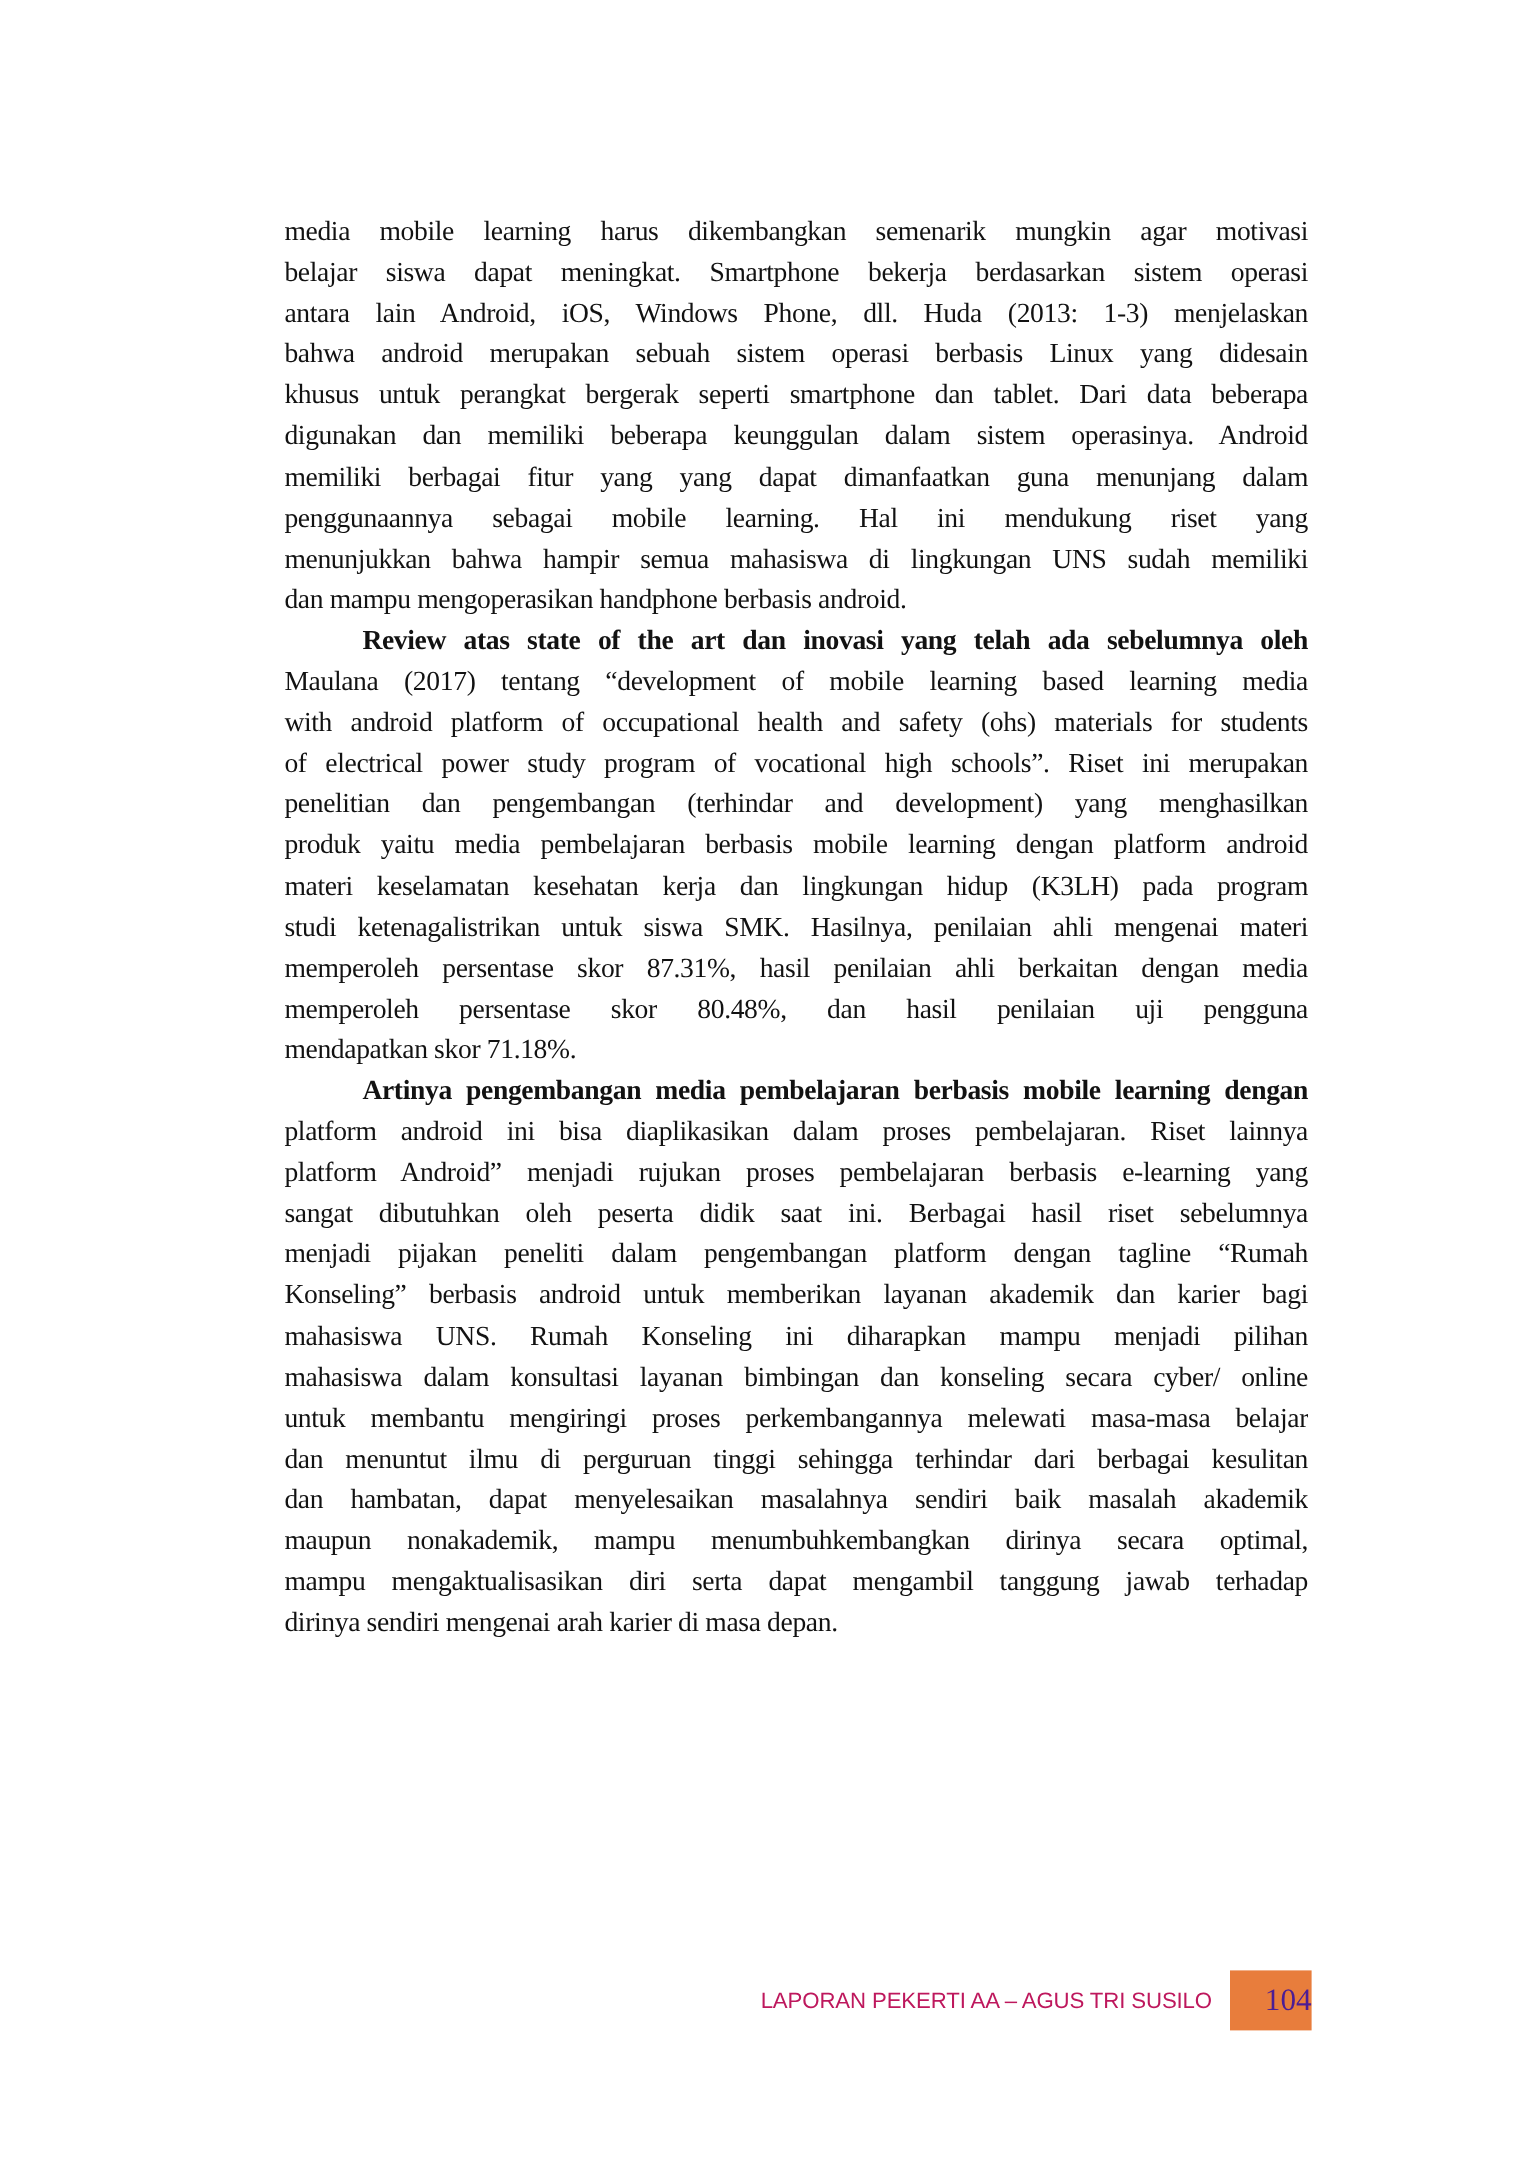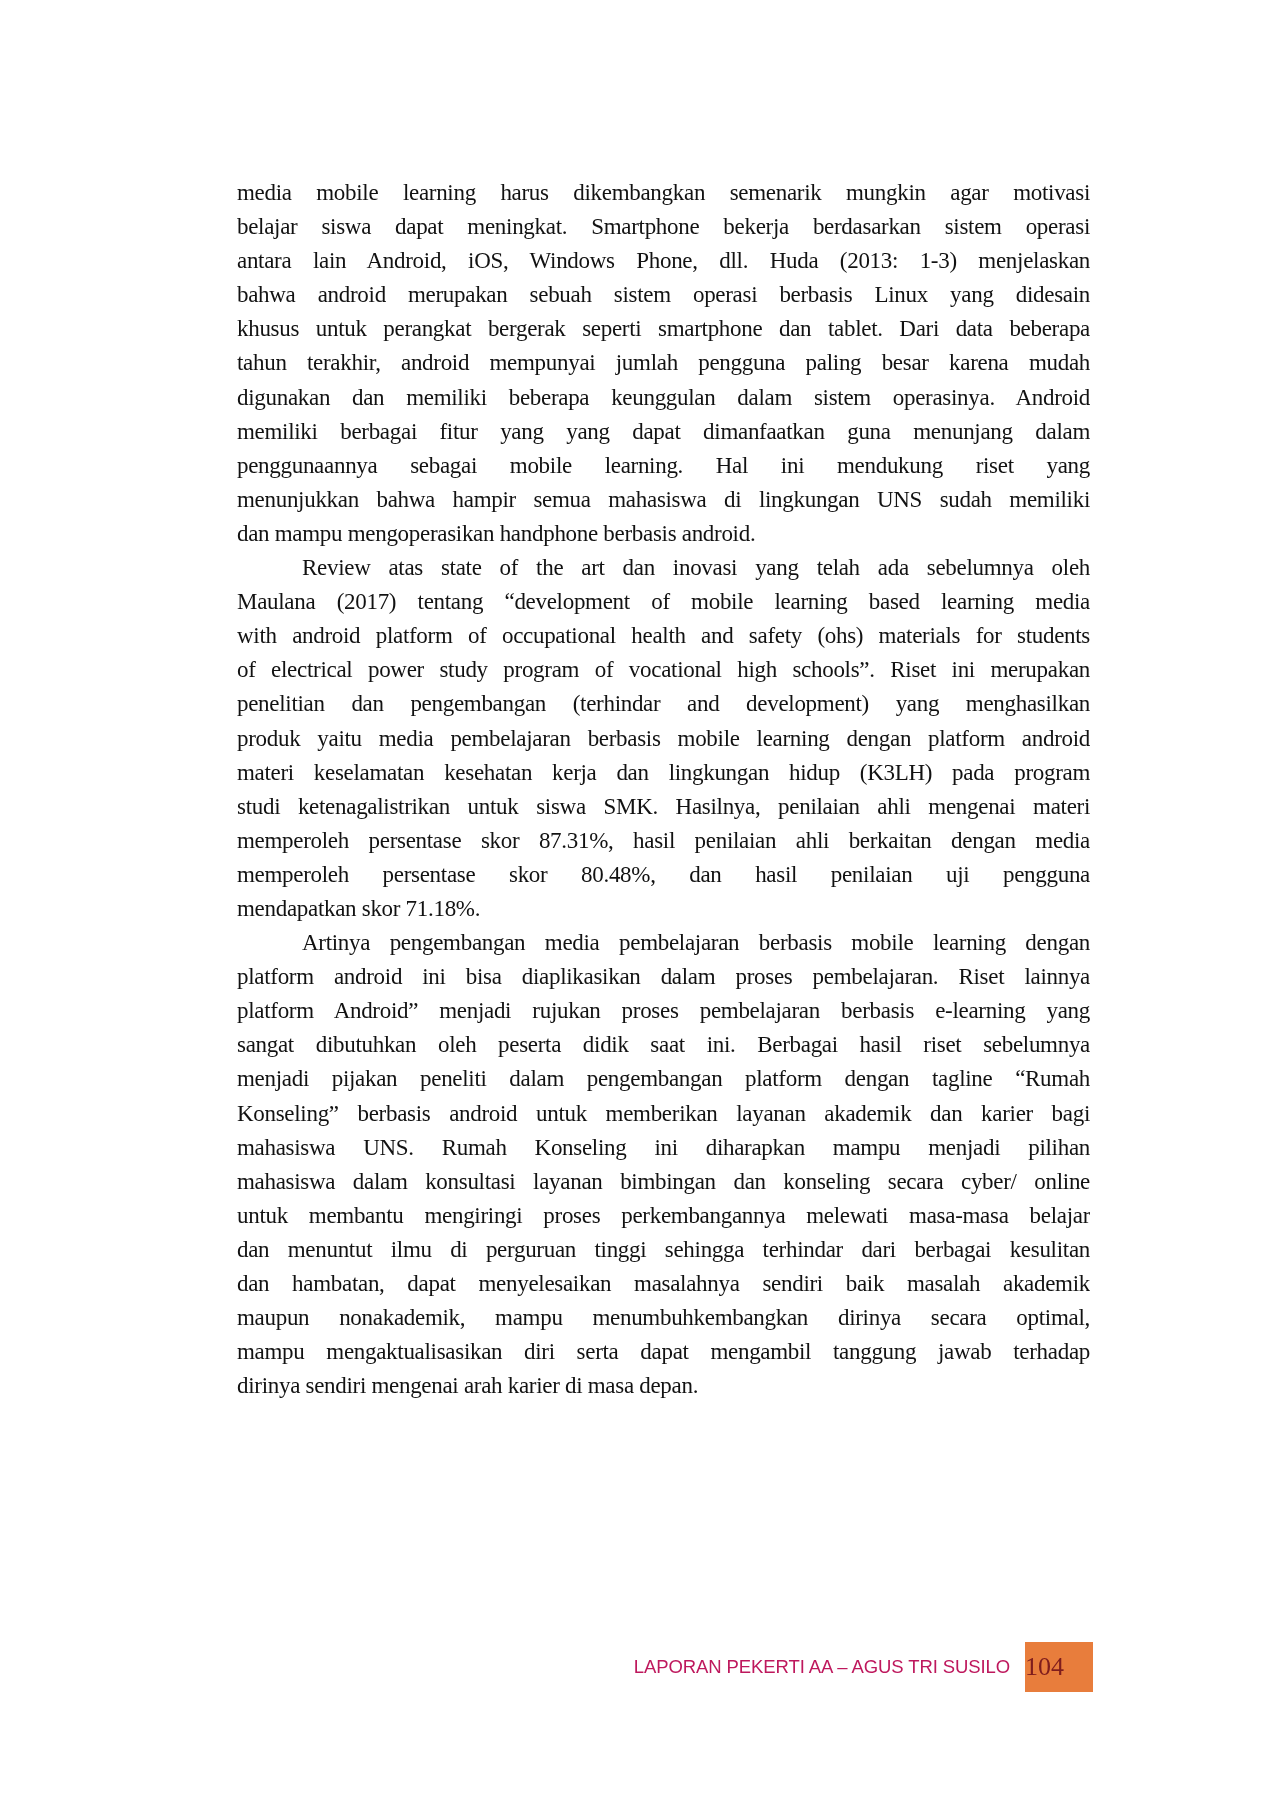--- a/index.html
+++ b/index.html
@@ -29,20 +29,21 @@
     height: 34.1px;
     overflow: hidden;
     text-align: justify;
     text-align-last: justify;
   }
   .line.last {
     text-align-last: left;
   }
   .line.indent {
     padding-left: 65px;
+    font-weight: bold;
   }
   .footer {
     position: absolute;
     top: 1642px;
     right: 180px;
     height: 50px;
     display: flex;
     align-items: center;
     gap: 15px;
   }
@@ -50,38 +51,37 @@
     font-family: "Liberation Sans", "DejaVu Sans", sans-serif;
     font-size: 18.5px;
     letter-spacing: -0.1px;
     white-space: nowrap;
   }
   .page-number-box {
     width: 68px;
     height: 50px;
     display: flex;
     align-items: center;
-    justify-content: flex-start;
-    color: #7f1d1d;
+    justify-content: flex-end;
+    color: #4c1d95;
     font-family: "Liberation Serif", "DejaVu Serif", serif;
     font-size: 26px;
   }
 </style>
 </head>
 <body>
 
 <div class="page">
 
   <main class="text-block" id="text-block">
       <div class="line">media mobile learning harus dikembangkan semenarik mungkin agar motivasi</div>
       <div class="line">belajar siswa dapat meningkat. Smartphone bekerja berdasarkan sistem operasi</div>
       <div class="line">antara lain Android, iOS, Windows Phone, dll. Huda (2013: 1-3) menjelaskan</div>
       <div class="line">bahwa android merupakan sebuah sistem operasi berbasis Linux yang didesain</div>
       <div class="line">khusus untuk perangkat bergerak seperti smartphone dan tablet. Dari data beberapa</div>
-      <div class="line">tahun terakhir, android mempunyai jumlah pengguna paling besar karena mudah</div>
       <div class="line">digunakan dan memiliki beberapa keunggulan dalam sistem operasinya. Android</div>
       <div class="line">memiliki berbagai fitur yang yang dapat dimanfaatkan guna menunjang dalam</div>
       <div class="line">penggunaannya sebagai mobile learning. Hal ini mendukung riset yang</div>
       <div class="line">menunjukkan bahwa hampir semua mahasiswa di lingkungan UNS sudah memiliki</div>
       <div class="line last">dan mampu mengoperasikan handphone berbasis android.</div>
       <div class="line indent">Review atas state of the art dan inovasi yang telah ada sebelumnya oleh</div>
       <div class="line">Maulana (2017) tentang “development of mobile learning based learning media</div>
       <div class="line">with android platform of occupational health and safety (ohs) materials for students</div>
       <div class="line">of electrical power study program of vocational high schools”. Riset ini merupakan</div>
       <div class="line">penelitian dan pengembangan (terhindar and development) yang menghasilkan</div>

